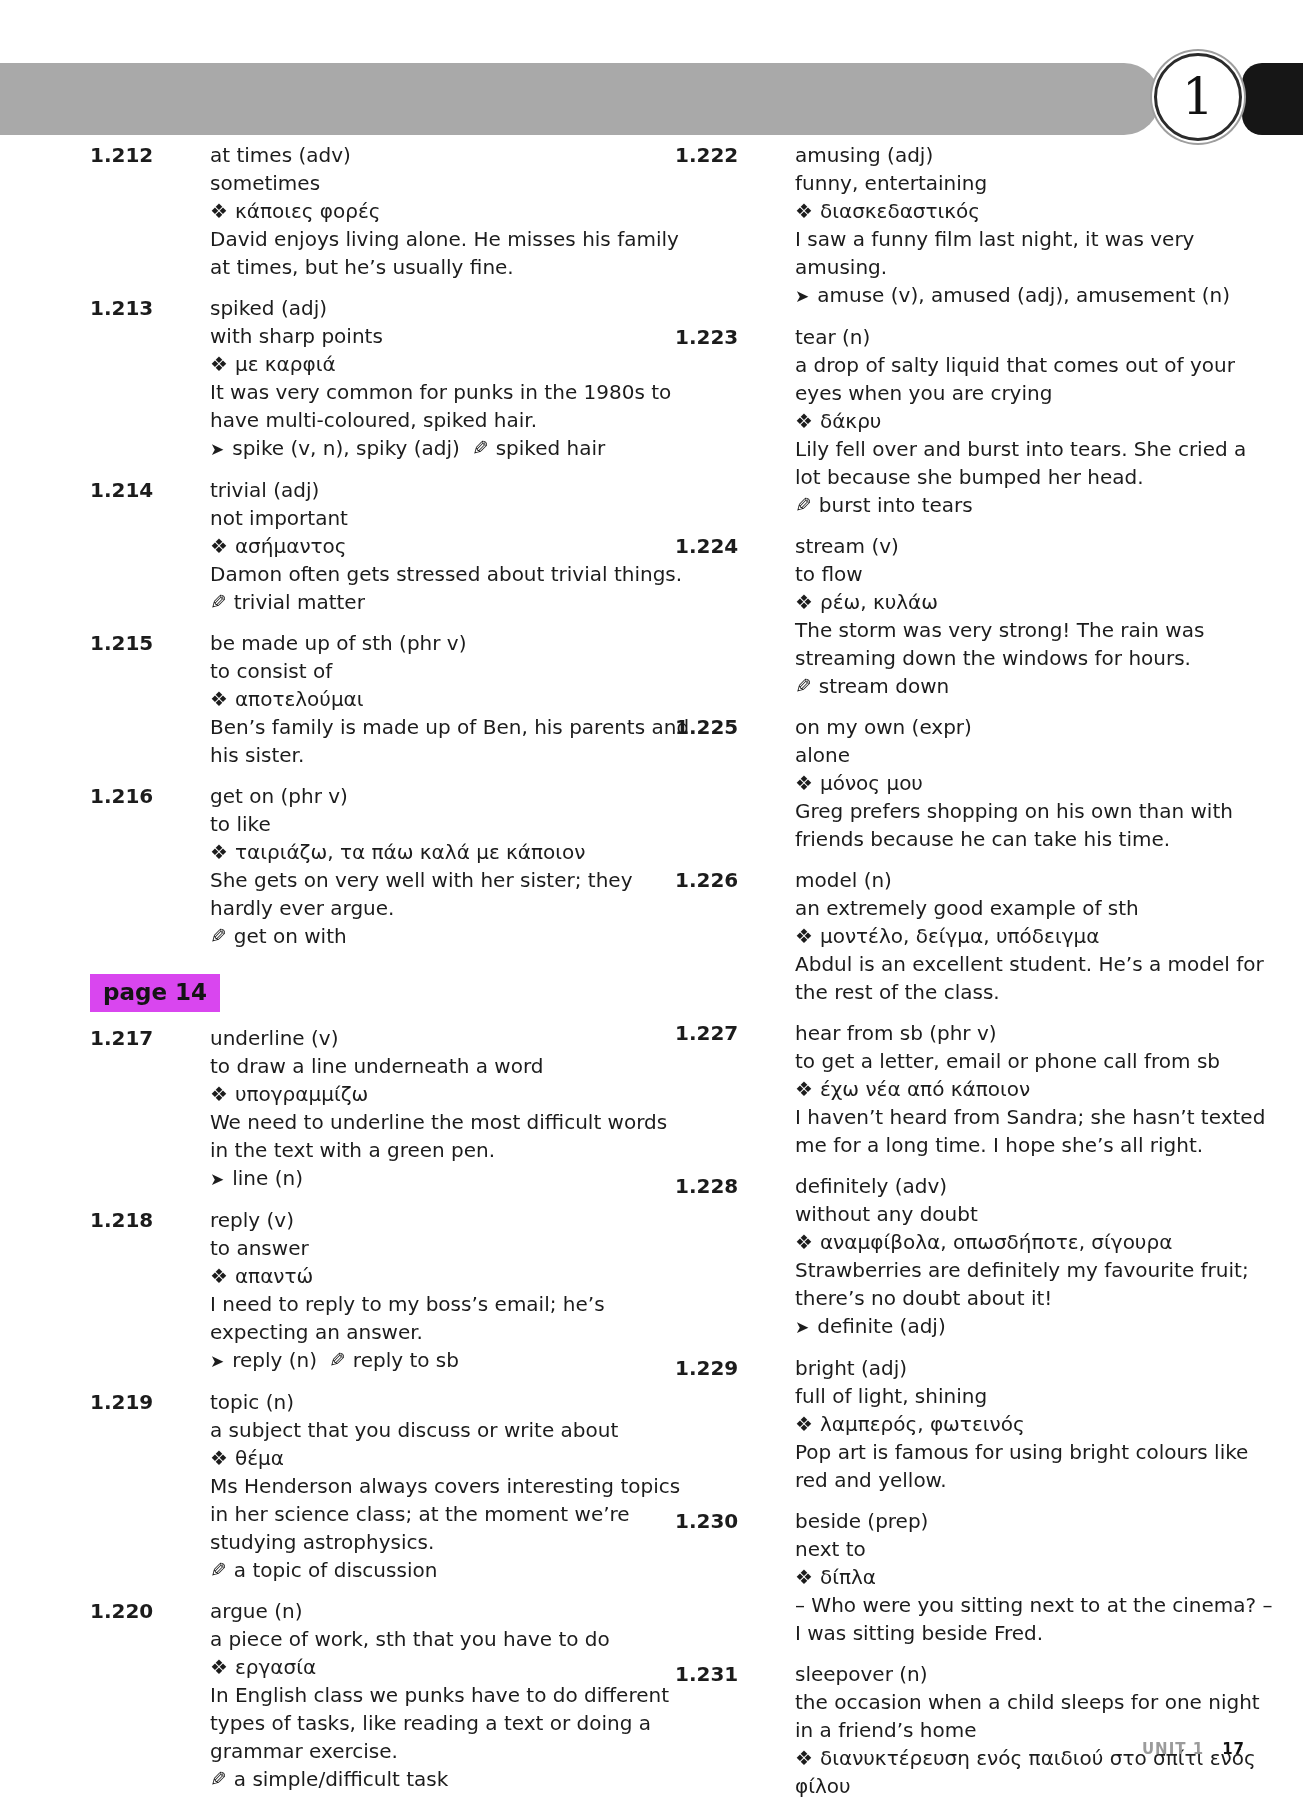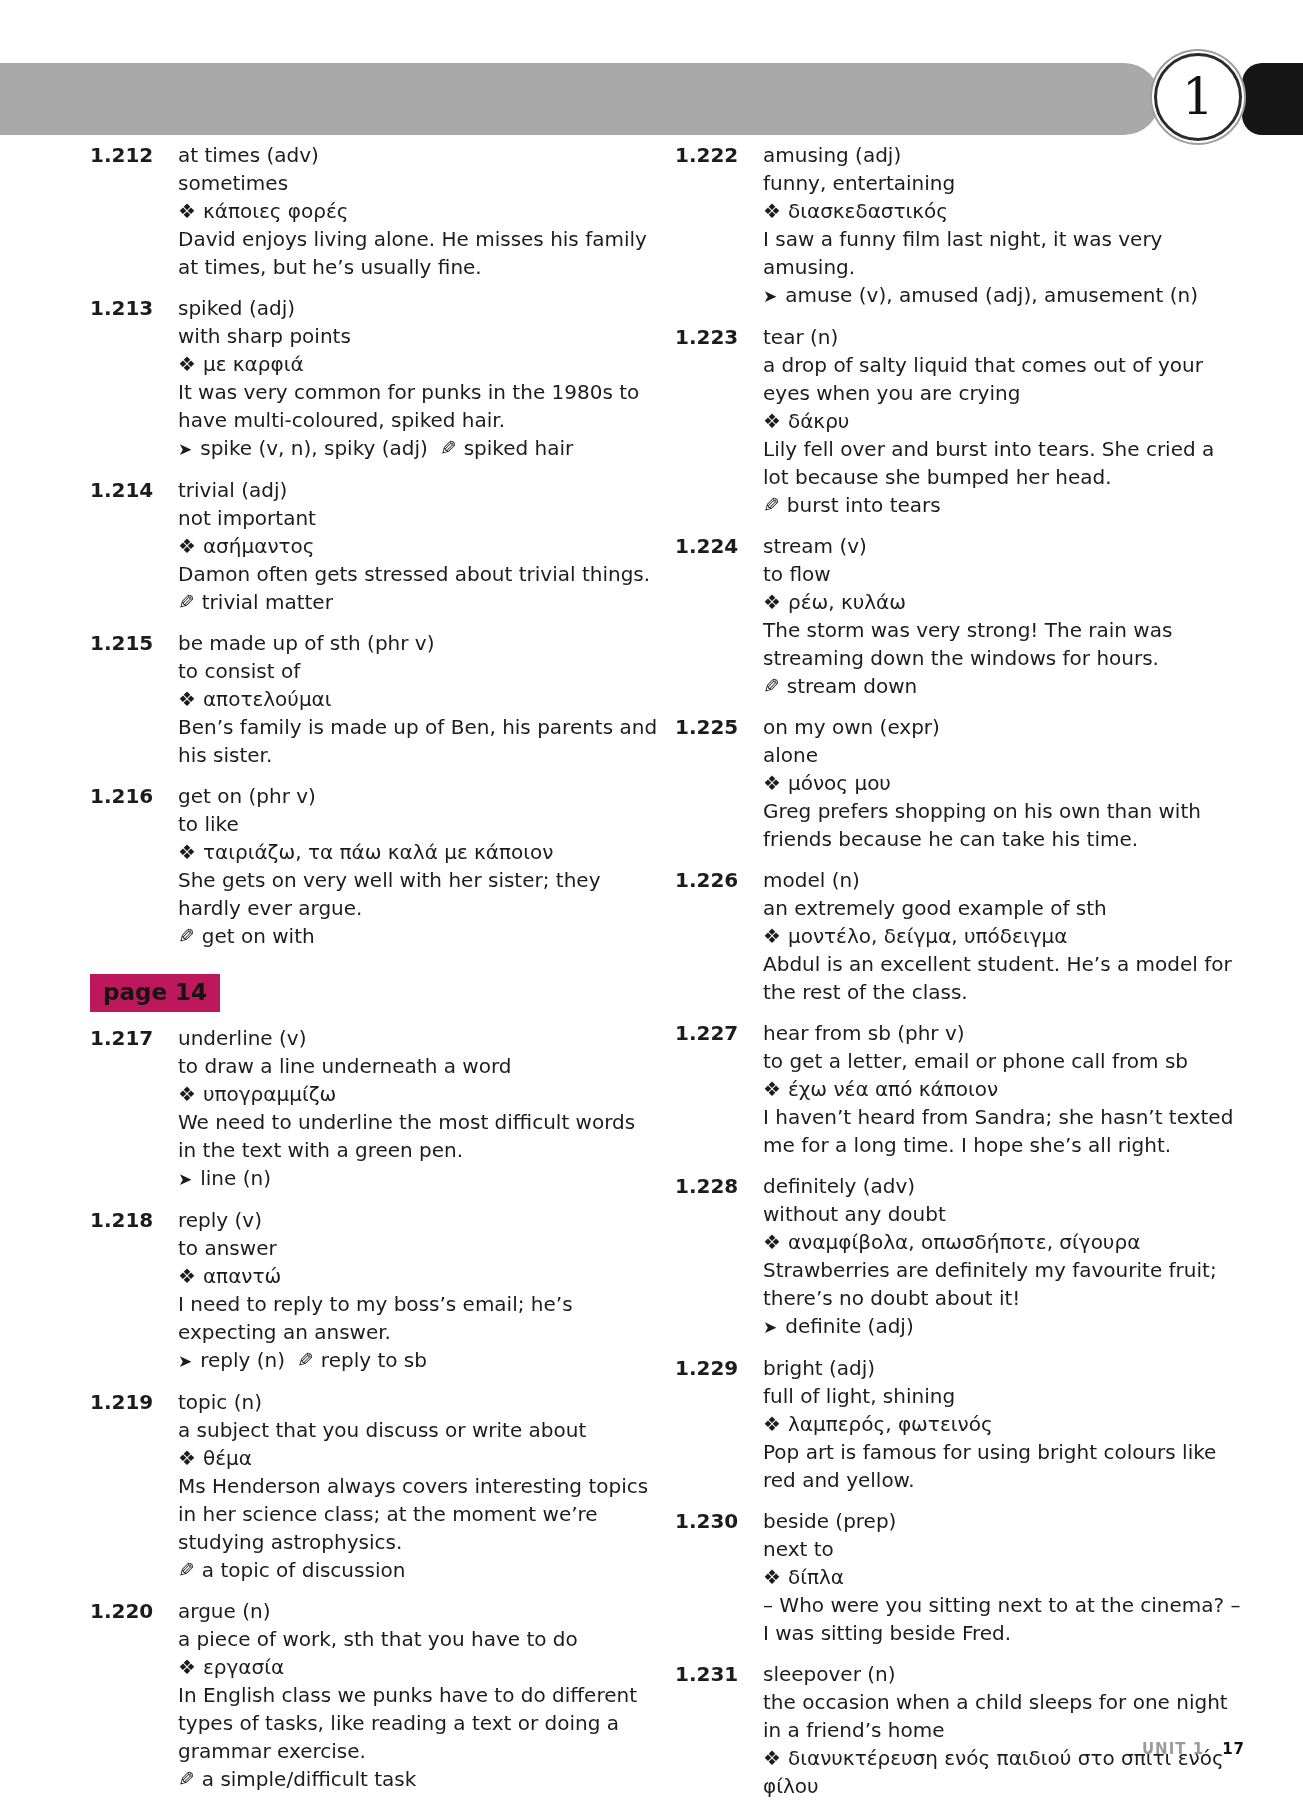--- a/index.html
+++ b/index.html
@@ -17,30 +17,30 @@
     background:#ffffff;border:3px solid #2b2b2b;border-radius:50%;
     box-shadow:0 0 0 2px #ffffff,0 0 0 4px #9e9e9e;
     display:flex;align-items:center;justify-content:center;z-index:2;}
   .unit-circle span{font-family:"DejaVu Serif","Liberation Serif",serif;
     font-size:50px;color:#111;line-height:1;}
   
   .col{position:absolute;top:141px;width:568px;}
   .col-left{left:90px;}
   .col-right{left:675px;}
   .entry{display:grid;grid-template-columns:88px 480px;
-    margin-bottom:13px;font-size:20px;line-height:28px;}
+    margin-bottom:13px;font-size:20px;line-height:28px;gap:32px;}
   .num{font-weight:bold;}
   .headword,.definition{font-weight:normal;}
   .example{}
   .diamond{margin-right:7px;}
   .arrow{margin-right:8px;font-size:17px;}
   .colloc-part{margin-left:12px;}
   .pencil{display:inline-block;transform:scaleX(-1);margin-right:7px;}
   .page-label-row{margin:24px 0 12px 0;}
-  .page-label{display:inline-block;background:#be185d;color:#141414;
+  .page-label{display:inline-block;background:#d946ef;color:#141414;
     font-weight:bold;font-size:23px;line-height:1.3;padding:4px 13px;}
   
   footer{position:absolute;top:1740px;right:58px;font-size:15px;font-weight:bold;letter-spacing:1px;}
   .unit-label{color:#9b9b9b;margin-right:18px;}
   .page-num{color:#111;}
 </style>
 </head>
 <body>
 
 <header>

